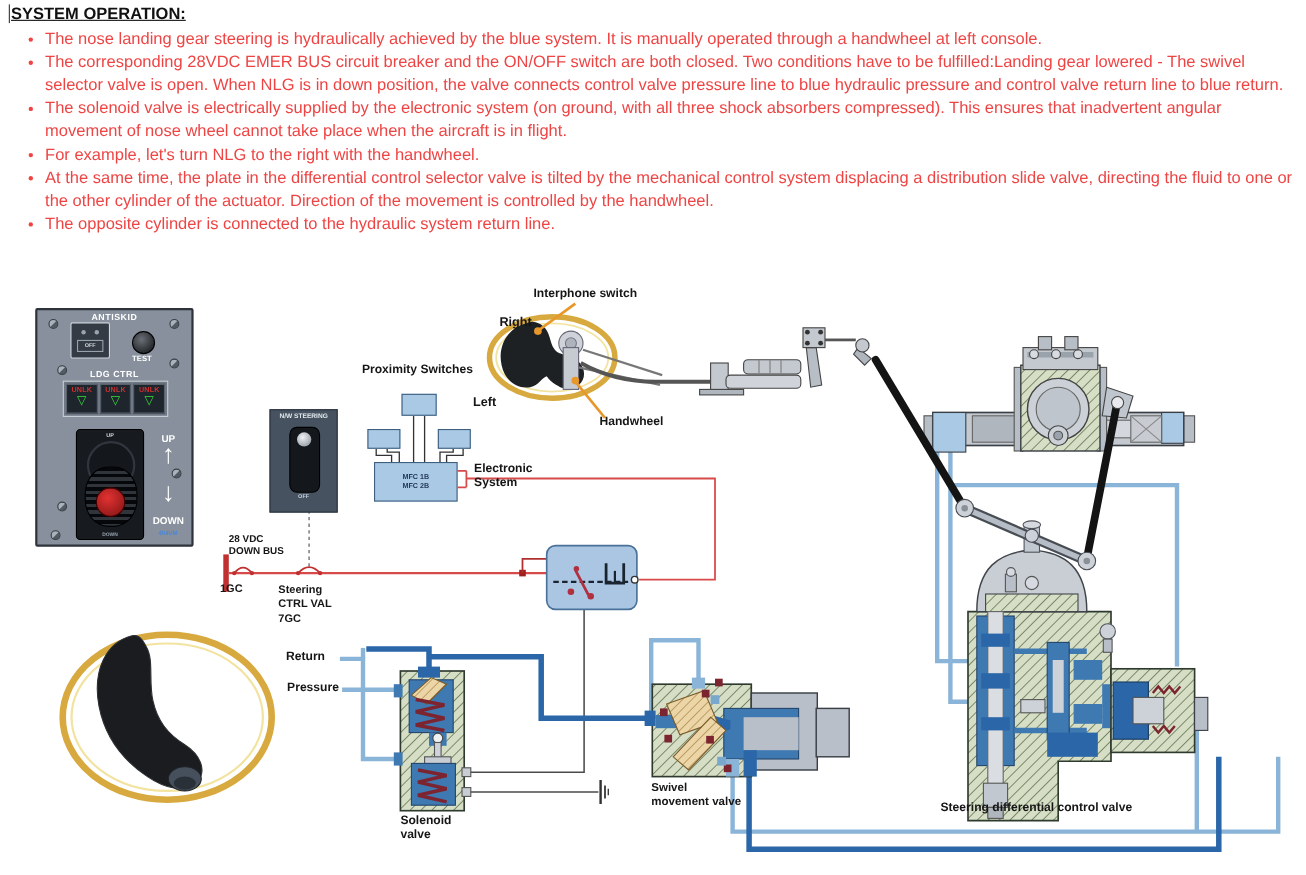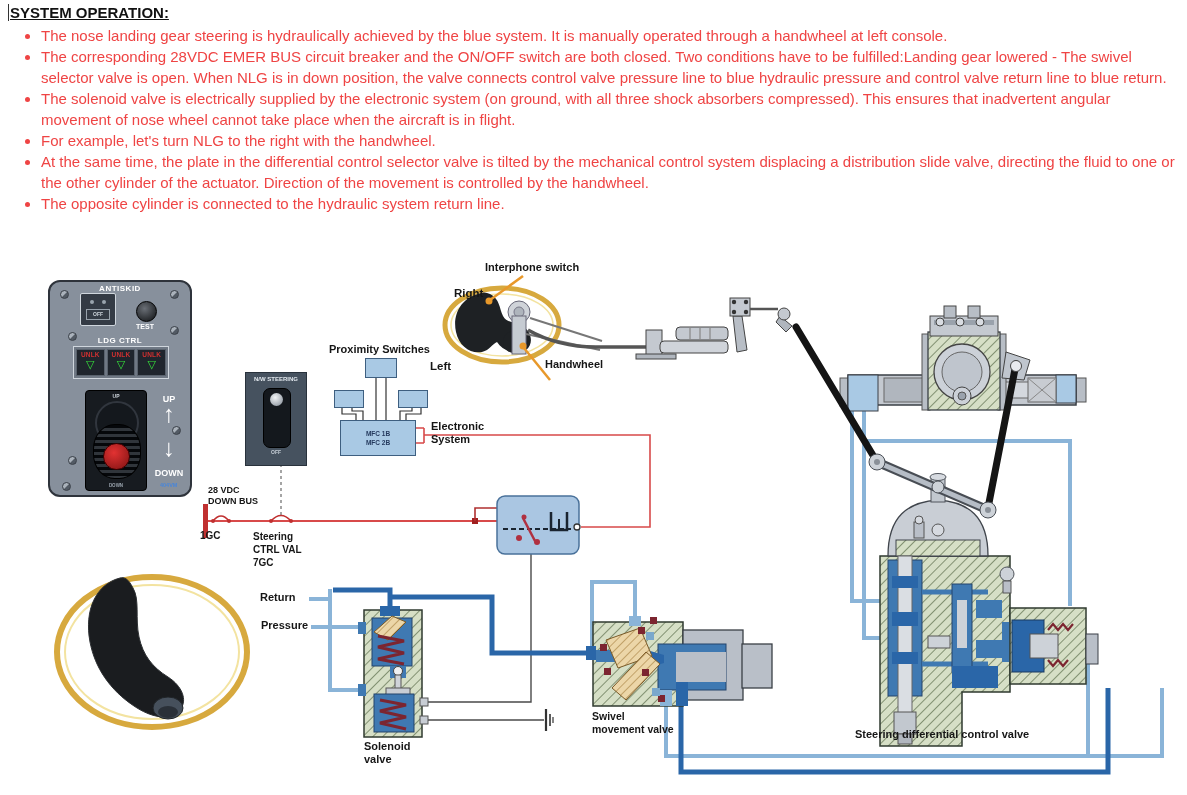--- a/index.html
+++ b/index.html
@@ -14,22 +14,22 @@
   ul.bullets{margin:3px 0 0 0;padding-left:33px;}
   ul.bullets li{font-size:15px;line-height:21px;color:#ef4444;padding-right:4px;}
 
   
   .lbl{position:absolute;font-weight:bold;color:#161616;white-space:nowrap;z-index:2;}
   .lbl11{font-size:11px;line-height:13px;}
   .lbl10{font-size:10px;line-height:13px;}
   .lbl9{font-size:9px;line-height:11px;}
 
   
-  .antiskid{position:absolute;left:48px;top:280px;width:140px;height:213px;background:#87909c;
-            border:2px solid #2e333b;border-radius:12px;z-index:2;}
+  .antiskid{position:absolute;left:32px;top:280px;width:140px;height:213px;background:#87909c;
+            border:2px solid #2e333b;border-radius:2px;z-index:2;}
   .as-title{position:absolute;left:0;top:2px;width:100%;text-align:center;font-size:8px;
             font-weight:bold;color:#fff;letter-spacing:.5px;}
   .as-switchbox{position:absolute;left:30px;top:11px;width:34px;height:31px;border:1px solid #cfd6dd;
                 background:#343b45;border-radius:2px;}
   .as-dots{display:flex;justify-content:center;gap:8px;margin-top:6px;}
   .as-dot{width:4px;height:4px;border-radius:50%;background:#9aa4ae;}
   .as-offbox{margin:5px auto 0 auto;width:22px;height:9px;border:1px solid #98a2ac;font-size:5px;
              color:#cfd6dd;text-align:center;line-height:9px;font-weight:bold;}
   .as-knob{position:absolute;left:86px;top:19px;width:19px;height:19px;border-radius:50%;
            background:radial-gradient(circle at 40% 35%,#6a6f76,#0c0e10);border:1px solid #000;}
@@ -410,29 +410,29 @@
   <div class="bluebox" style="left:365px;top:358px;width:32px;height:20px;"></div>
   <div class="bluebox" style="left:334px;top:390px;width:30px;height:18px;"></div>
   <div class="bluebox" style="left:398px;top:390px;width:30px;height:18px;"></div>
   <div class="bluebox" style="left:340px;top:420px;width:76px;height:36px;">
     <div class="mfc-text">
       <div>MFC 1B</div>
       <div>MFC 2B</div>
     </div>
   </div>
 
-  <div class="lbl lbl11" style="left:329px;top:343px;">Proximity Switches</div>
+  <div class="lbl lbl11" style="left:329px;top:330px;">Proximity Switches</div>
   <div class="lbl lbl11" style="left:431px;top:420px;">
     <div>Electronic</div>
     <div>System</div>
   </div>
   <div class="lbl lbl11" style="left:454px;top:287px;font-size:11.5px;">Right</div>
   <div class="lbl lbl11" style="left:430px;top:360px;font-size:11.5px;">Left</div>
   <div class="lbl lbl11" style="left:485px;top:261px;">Interphone switch</div>
-  <div class="lbl lbl11" style="left:545px;top:358px;">Handwheel</div>
+  <div class="lbl lbl11" style="left:545px;top:377px;">Handwheel</div>
   <div class="lbl lbl9" style="left:208px;top:485px;">
     <div>28 VDC</div>
     <div>DOWN BUS</div>
   </div>
   <div class="lbl lbl10" style="left:200px;top:529px;">1GC</div>
   <div class="lbl lbl10" style="left:253px;top:530px;">
     <div>Steering</div>
     <div>CTRL VAL</div>
     <div>7GC</div>
   </div>

